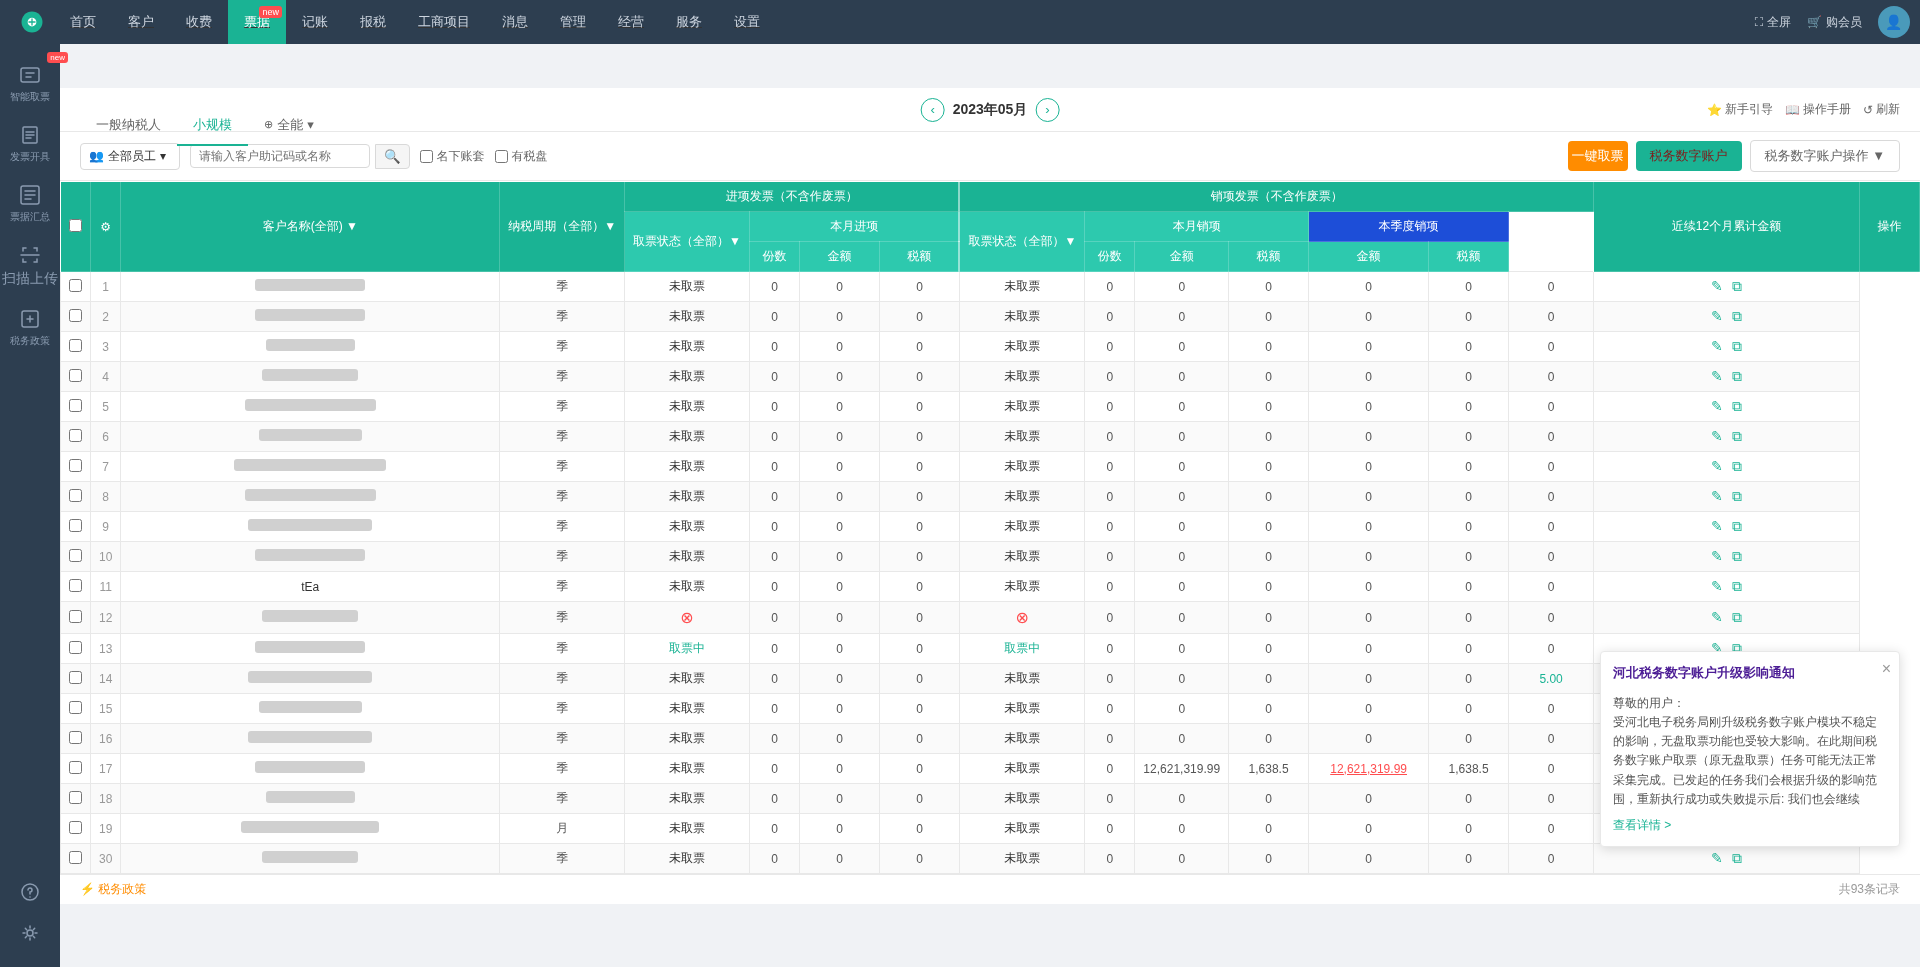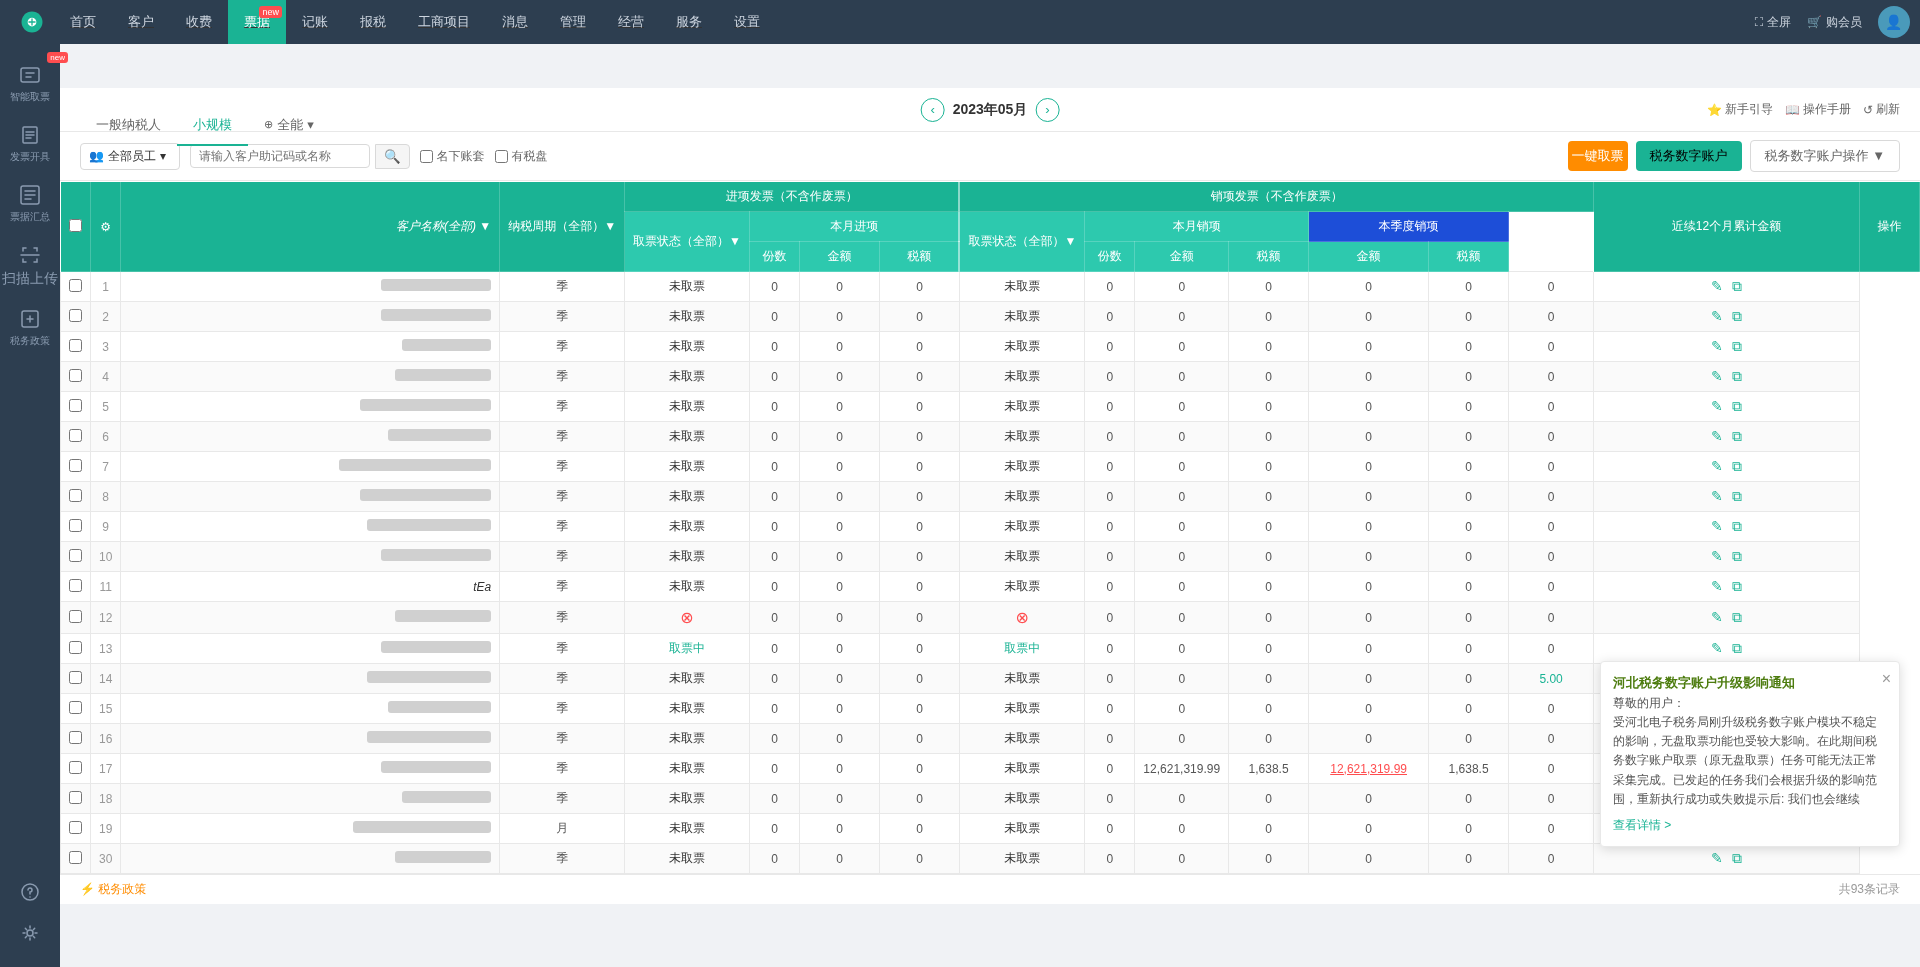--- a/index.html
+++ b/index.html
@@ -32,49 +32,49 @@
     .sub-tab { padding: 0 16px; height: 40px; display: flex; align-items: center; cursor: pointer; color: #666; font-size: 13px; border-bottom: 2px solid transparent; margin-top: 32px; }
     .sub-tab.active { color: #1ab394; border-bottom: 2px solid #1ab394; }
     
     
     .filter-bar { background: #fff; padding: 8px 20px; display: flex; align-items: center; gap: 10px; border-bottom: 1px solid #e8e8e8; }
     .employee-select { display: flex; align-items: center; gap: 4px; border: 1px solid #d9d9d9; border-radius: 4px; padding: 4px 8px; cursor: pointer; background: #fff; min-width: 100px; }
     .search-input { border: 1px solid #d9d9d9; border-radius: 4px; padding: 4px 8px; width: 180px; font-size: 12px; outline: none; }
     .search-btn { background: #f5f5f5; border: 1px solid #d9d9d9; border-radius: 0 4px 4px 0; padding: 4px 8px; cursor: pointer; margin-left: -5px; }
     .checkbox-label { display: flex; align-items: center; gap: 4px; cursor: pointer; color: #666; }
     .btn-primary { background: #ff8c00; color: #fff; border: none; border-radius: 4px; padding: 6px 4px; cursor: pointer; font-size: 13px; }
-    .btn-teal { background: #1ab394; color: #000000; border: none; border-radius: 4px; padding: 6px 14px; cursor: pointer; font-size: 13px; }
+    .btn-teal { background: #1ab394; color: #7f1d1d; border: none; border-radius: 4px; padding: 6px 14px; cursor: pointer; font-size: 13px; }
     .btn-outline { background: #fff; color: #666; border: 1px solid #d9d9d9; border-radius: 4px; padding: 6px 14px; cursor: pointer; font-size: 13px; display: flex; align-items: center; gap: 4px; }
     
     
     .date-nav { display: flex; align-items: center; gap: 8px; position: absolute; left: 50%; transform: translateX(-50%); }
     .date-nav-btn { width: 24px; height: 24px; border-radius: 50%; border: 1px solid #1ab394; color: #1ab394; background: #fff; cursor: pointer; display: flex; align-items: center; justify-content: center; }
     .date-nav-text { color: #333; font-size: 14px; font-weight: bold; }
 
     
     .sub-tabs-right { margin-left: auto; display: flex; align-items: center; gap: 12px; font-size: 12px; color: #666; }
     .sub-tabs-right span { cursor: pointer; display: flex; align-items: center; gap: 3px; }
 
     
     .table-container { background: #fff; overflow: auto; }
     table { width: 100%; border-collapse: collapse; font-size: 12px; }
     th { background: #1ab394; color: #fff; padding: 6px 8px; text-align: center; border: 1px solid rgba(255,255,255,0.2); white-space: nowrap; font-weight: normal; font-size: 12px; }
     td { padding: 6px 8px; text-align: center; border: 1px solid #e8e8e8; color: #555; white-space: nowrap; }
     tr:nth-child(even) td { background: #fafafa; }
     .col-check { width: 30px; }
     .col-num { width: 30px; color: #999; }
-    .col-name { min-width: 180px; text-align: right; font-style: italic; }
+    .col-name { min-width: 180px; text-align: center; }
     .blurred { background: #d0d0d0; height: 12px; border-radius: 3px; display: inline-block; width: 120px; }
     .status-badge { color: #333; }
     .status-taking { color: #1ab394; }
     .action-icon { color: #1ab394; cursor: pointer; margin: 0 3px; font-size: 14px; }
     
     
     .notification-popup { position: fixed; right: 20px; bottom: 120px; width: 300px; background: #fff; border: 1px solid #e8e8e8; border-radius: 4px; box-shadow: 0 2px 12px rgba(0,0,0,0.15); padding: 12px; z-index: 1000; }
-    .notification-header { font-weight: bold; color: #4d7c0f; margin-bottom: 2px; font-size: 13px; }
+    .notification-header { font-weight: bold; color: #4c1d95; margin-bottom: 12px; font-size: 13px; }
     .notification-body { color: #666; font-size: 12px; line-height: 1.6; }
     .notification-close { position: absolute; top: 8px; right: 8px; cursor: pointer; color: #999; font-size: 16px; }
     
     
     .bottom-bar { background: #fff; padding: 8px 20px; font-size: 12px; color: #999; border-top: 1px solid #e8e8e8; }
     .tax-policy { color: #ff8c00; cursor: pointer; }
 
     .header-wrapper { position: relative; background: #fff; }
   </style>
 </head>

